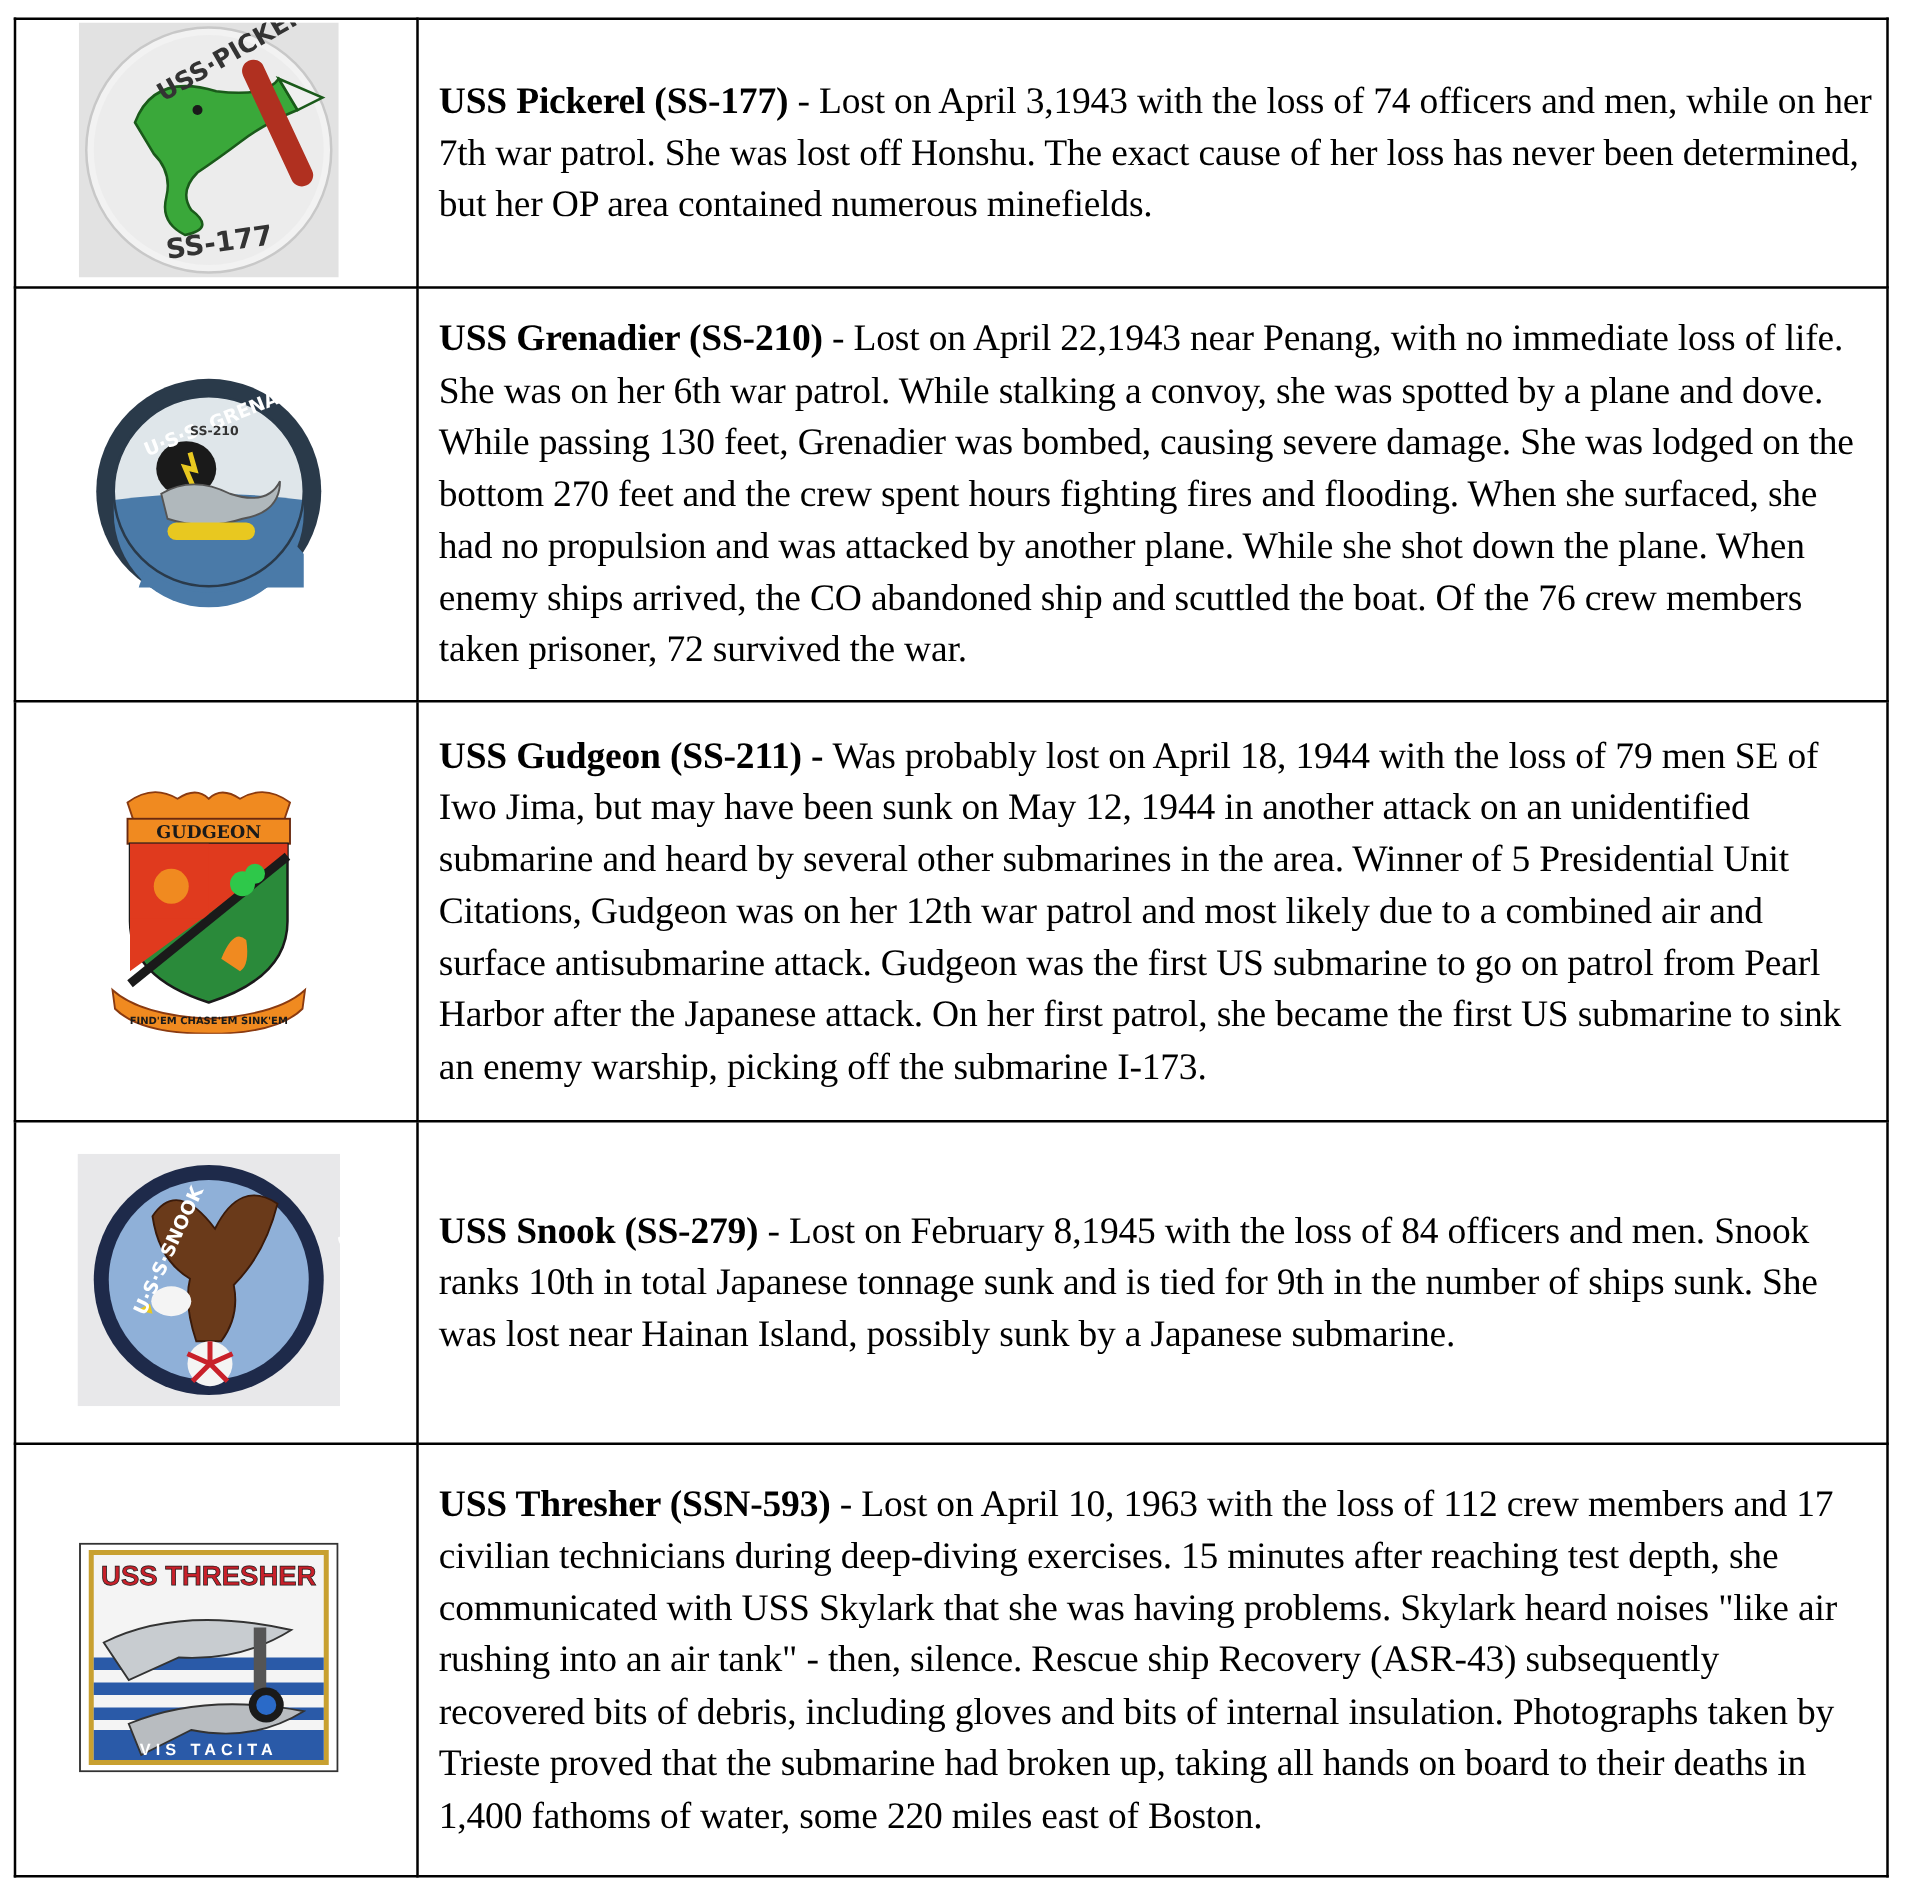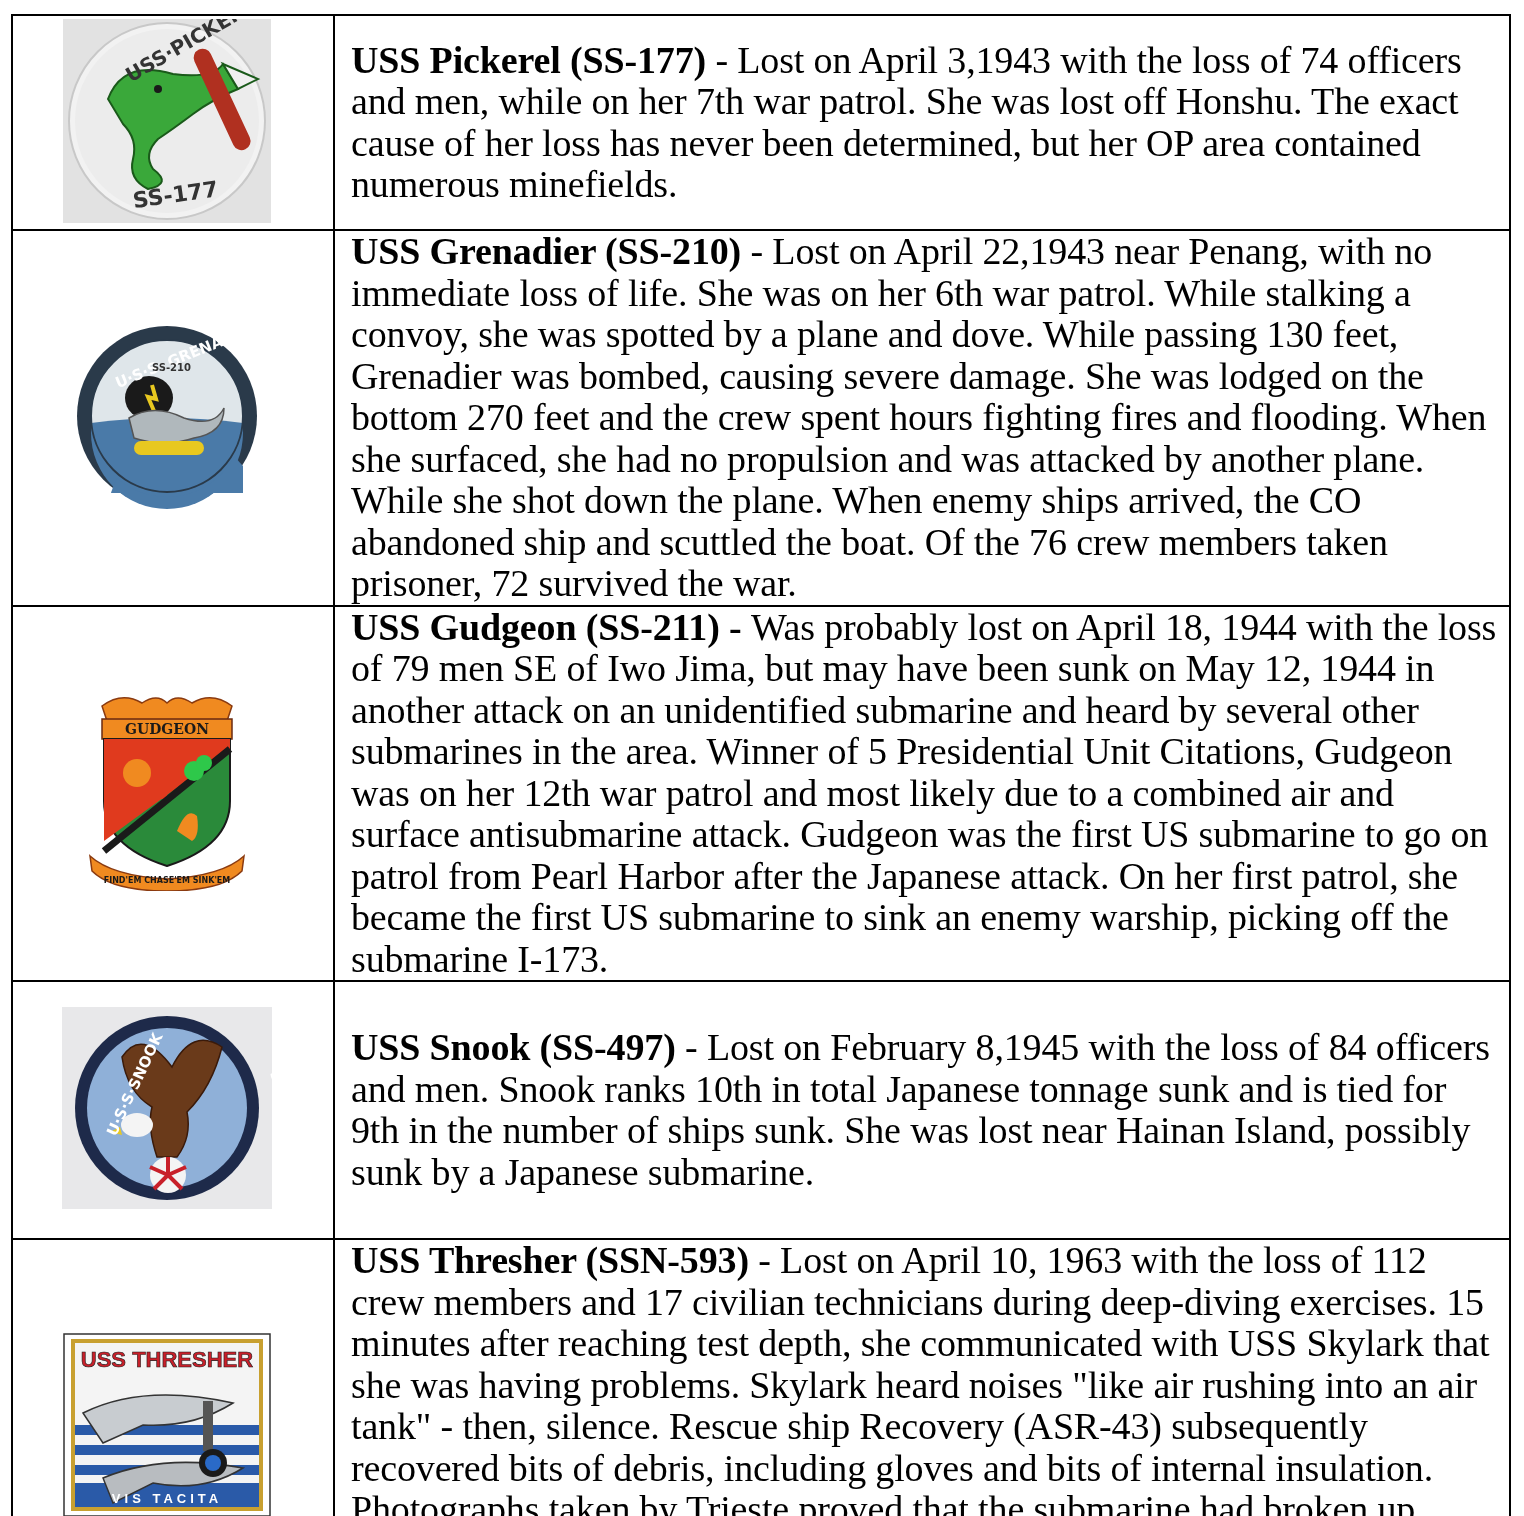--- a/index.html
+++ b/index.html
@@ -29,21 +29,21 @@
       vertical-align: middle;
     }
     .col-img { width: 322px; }
     .col-text { width: 1176px; }
     .img-cell {
       text-align: center;
       position: relative;
     }
     .text-cell {
       padding: 0 10px 0 16px !important;
-      font-size: 38px;
+      font-size: 30px;
       line-height: 41.5px;
       letter-spacing: -0.15px;
     }
     .text-cell b { font-weight: bold; }
     .patch {
       display: inline-block;
       position: relative;
     }
     .patch svg { display: block; }
   </style>
@@ -137,21 +137,21 @@
             <ellipse cx="75" cy="118" rx="16" ry="12" fill="#f4f4f4"></ellipse>
             <path d="M58 120 L48 125 L60 128 Z" fill="#e8c820"></path>
             <circle cx="106" cy="168" r="18" fill="#f4f4f4"></circle>
             <path d="M106 168 L88 160 M106 168 L124 160 M106 168 L92 182 M106 168 L120 182 M106 168 L106 150" stroke="#c8202a" stroke-width="4"></path>
             <text x="22" y="140" font-size="15" font-family="DejaVu Sans, sans-serif" font-weight="bold" fill="#fff" transform="rotate(-65 30 110)">U·S·S·SNOOK</text>
             <text x="170" y="55" font-size="15" font-family="DejaVu Sans, sans-serif" font-weight="bold" fill="#fff" transform="rotate(65 180 90)">SS-279</text>
           </svg>
         </div>
       </td>
       <td class="text-cell">
-        <b>USS Snook (SS-497)</b><span> - </span><span>Lost on February 8,1945 with the loss of 84 officers and men. Snook ranks 10th in total Japanese tonnage sunk and is tied for 9th in the number of ships sunk. She was lost near Hainan Island, possibly sunk by a Japanese submarine.</span>
+        <b>USS Snook (SS-279)</b><span> - </span><span>Lost on February 8,1945 with the loss of 84 officers and men. Snook ranks 10th in total Japanese tonnage sunk and is tied for 9th in the number of ships sunk. She was lost near Hainan Island, possibly sunk by a Japanese submarine.</span>
       </td>
     </tr>
 
     <tr style="height:346px;">
       <td class="img-cell">
         <div class="patch" style="margin-left:-12px;border-radius:29px;">
           <svg width="208" height="184" viewBox="0 0 208 184">
             <rect x="1" y="1" width="206" height="182" fill="#ffffff" stroke="#333" stroke-width="1.5"></rect>
             <rect x="8" y="6" width="192" height="172" fill="#c8a030"></rect>
             <rect x="12" y="10" width="184" height="164" fill="#f4f4f4"></rect>

